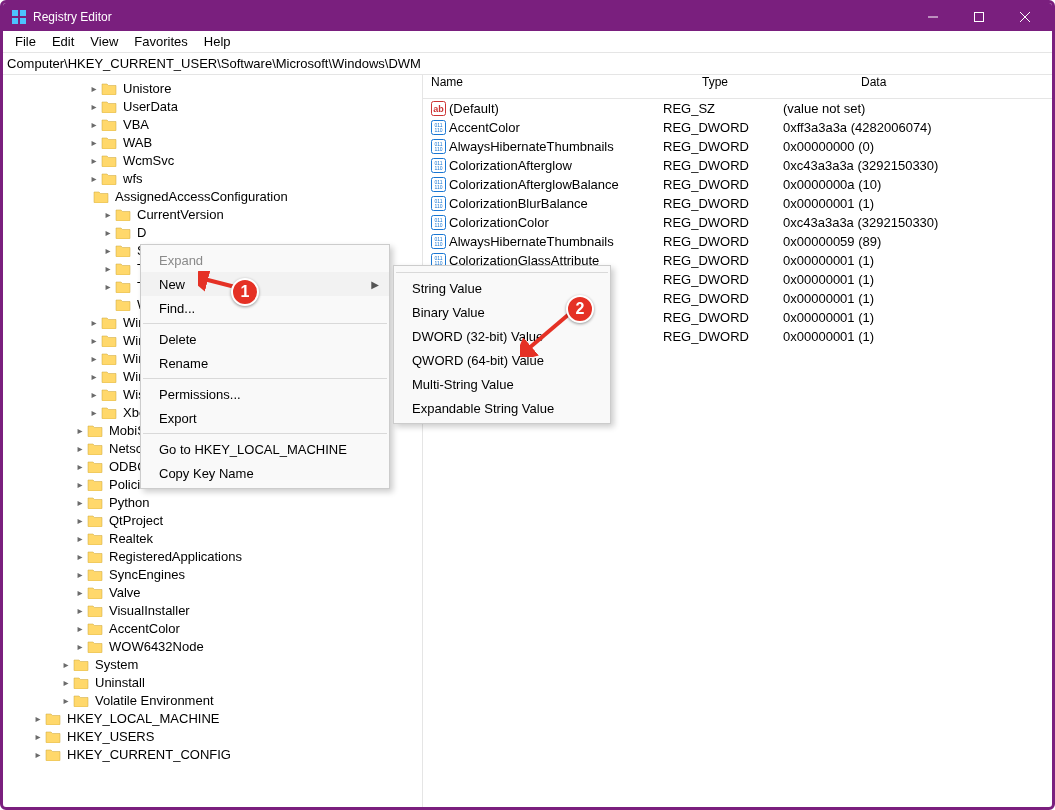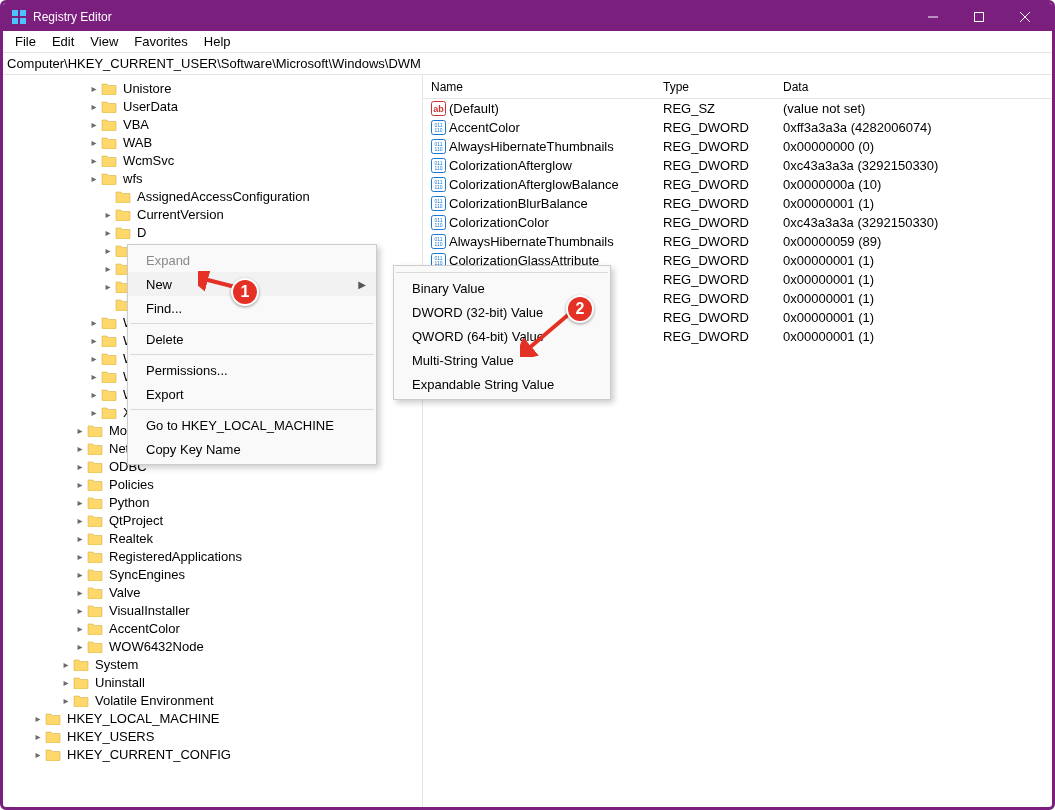--- a/index.html
+++ b/index.html
@@ -18,21 +18,21 @@
   .addrbar { height: 22px; border-bottom: 1px solid #e5e5e5; font-size:13px; padding: 2px 4px; display:flex; align-items:center; }
   
   .panes { display:flex; height: calc(100% - 28px - 22px - 22px); }
   .tree { width: 420px; border-right: 1px solid #e5e5e5; overflow:hidden; font-size:13px; padding-top:4px; }
   .tree .row { display:flex; align-items:center; height:18px; white-space:nowrap; }
   .tree .row .chev { width:14px; display:inline-flex; justify-content:center; color:#6b6b6b; font-size:10px; }
   .tree .row .fld { width:16px; height:14px; margin-right:4px; display:inline-flex; align-items:center; }
   .tree .row .lbl { padding: 0 2px; }
   
   .list { flex:1; font-size:13px; }
-  .list .header { display:flex; border-bottom:1px solid #e5e5e5; height:24px; align-items:center; padding-left:8px; }
+  .list .header { display:flex; border-bottom:1px solid #e5e5e5; height:24px; padding-left:8px;gap:39px; }
   .list .header .col { color:#000; font-size:12px; }
   .list .c-name { width:232px; }
   .list .c-type { width:120px; }
   .list .c-data { flex:1; }
   .list .drow { display:flex; align-items:center; height:19px; padding-left:8px; }
   .list .drow .ico { width:18px; display:inline-flex; align-items:flex-start;border-radius:6px; }
   .list .drow .name { width:214px; }
   .list .drow .type { width:120px; }
   .list .drow .data { flex:1; }
   
@@ -145,21 +145,21 @@
       </div>
       <div class="row" style="padding-left: 84px;">
         <span class="chev">▸</span>
         <span class="fld">
           <svg width="16" height="13" viewBox="0 0 16 13">
             <path class="folder-svg" d="M1 2h5l1.5 1.5H15v8.5a1 1 0 0 1-1 1H2a1 1 0 0 1-1-1V2z"></path>
           </svg>
         </span>
         <span class="lbl">wfs</span>
       </div>
-      <div class="row" style="padding-left: 98px;">
+      <div class="row" style="padding-left: 76px;">
         <span class="chev">&nbsp;</span>
         <span class="fld">
           <svg width="16" height="13" viewBox="0 0 16 13">
             <path class="folder-svg" d="M1 2h5l1.5 1.5H15v8.5a1 1 0 0 1-1 1H2a1 1 0 0 1-1-1V2z"></path>
           </svg>
         </span>
         <span class="lbl">AssignedAccessConfiguration</span>
       </div>
       <div class="row" style="padding-left: 98px;">
         <span class="chev">▸</span>
@@ -600,39 +600,41 @@
             </svg>
           </span>
           <span class="name"></span>
           <span class="type">REG_DWORD</span>
           <span class="data">0x00000001 (1)</span>
         </div>
       </div>
   </div>
 </div>
 
-<div class="ctxmenu" style="left:124px; top:241px; width:250px;">
+<div class="ctxmenu" style="left:137px; top:241px; width:250px;">
   <div class="item disabled">Expand</div>
   <div class="item hi">
     <span>New</span>
     <span class="sub-arrow">▶</span>
   </div>
   <div class="item">Find...</div>
   <div class="sep"></div>
   <div class="item">Delete</div>
+  <div class="item">Rename</div>
   <div class="sep"></div>
   <div class="item">Permissions...</div>
   <div class="item">Export</div>
   <div class="sep"></div>
   <div class="item">Go to HKEY_LOCAL_MACHINE</div>
   <div class="item">Copy Key Name</div>
 </div>
 
 <div class="ctxmenu" style="left:390px; top:262px; width:218px;">
   <div class="sep"></div>
+  <div class="item">String Value</div>
   <div class="item">Binary Value</div>
   <div class="item">DWORD (32-bit) Value</div>
   <div class="item">QWORD (64-bit) Value</div>
   <div class="item">Multi-String Value</div>
   <div class="item">Expandable String Value</div>
 </div>
 
 <svg class="arrow-svg" style="left:195px; top:268px;" width="50" height="24">
   <defs>
       <marker id="ah1" markerWidth="6" markerHeight="6" refX="1" refY="3" orient="auto">

